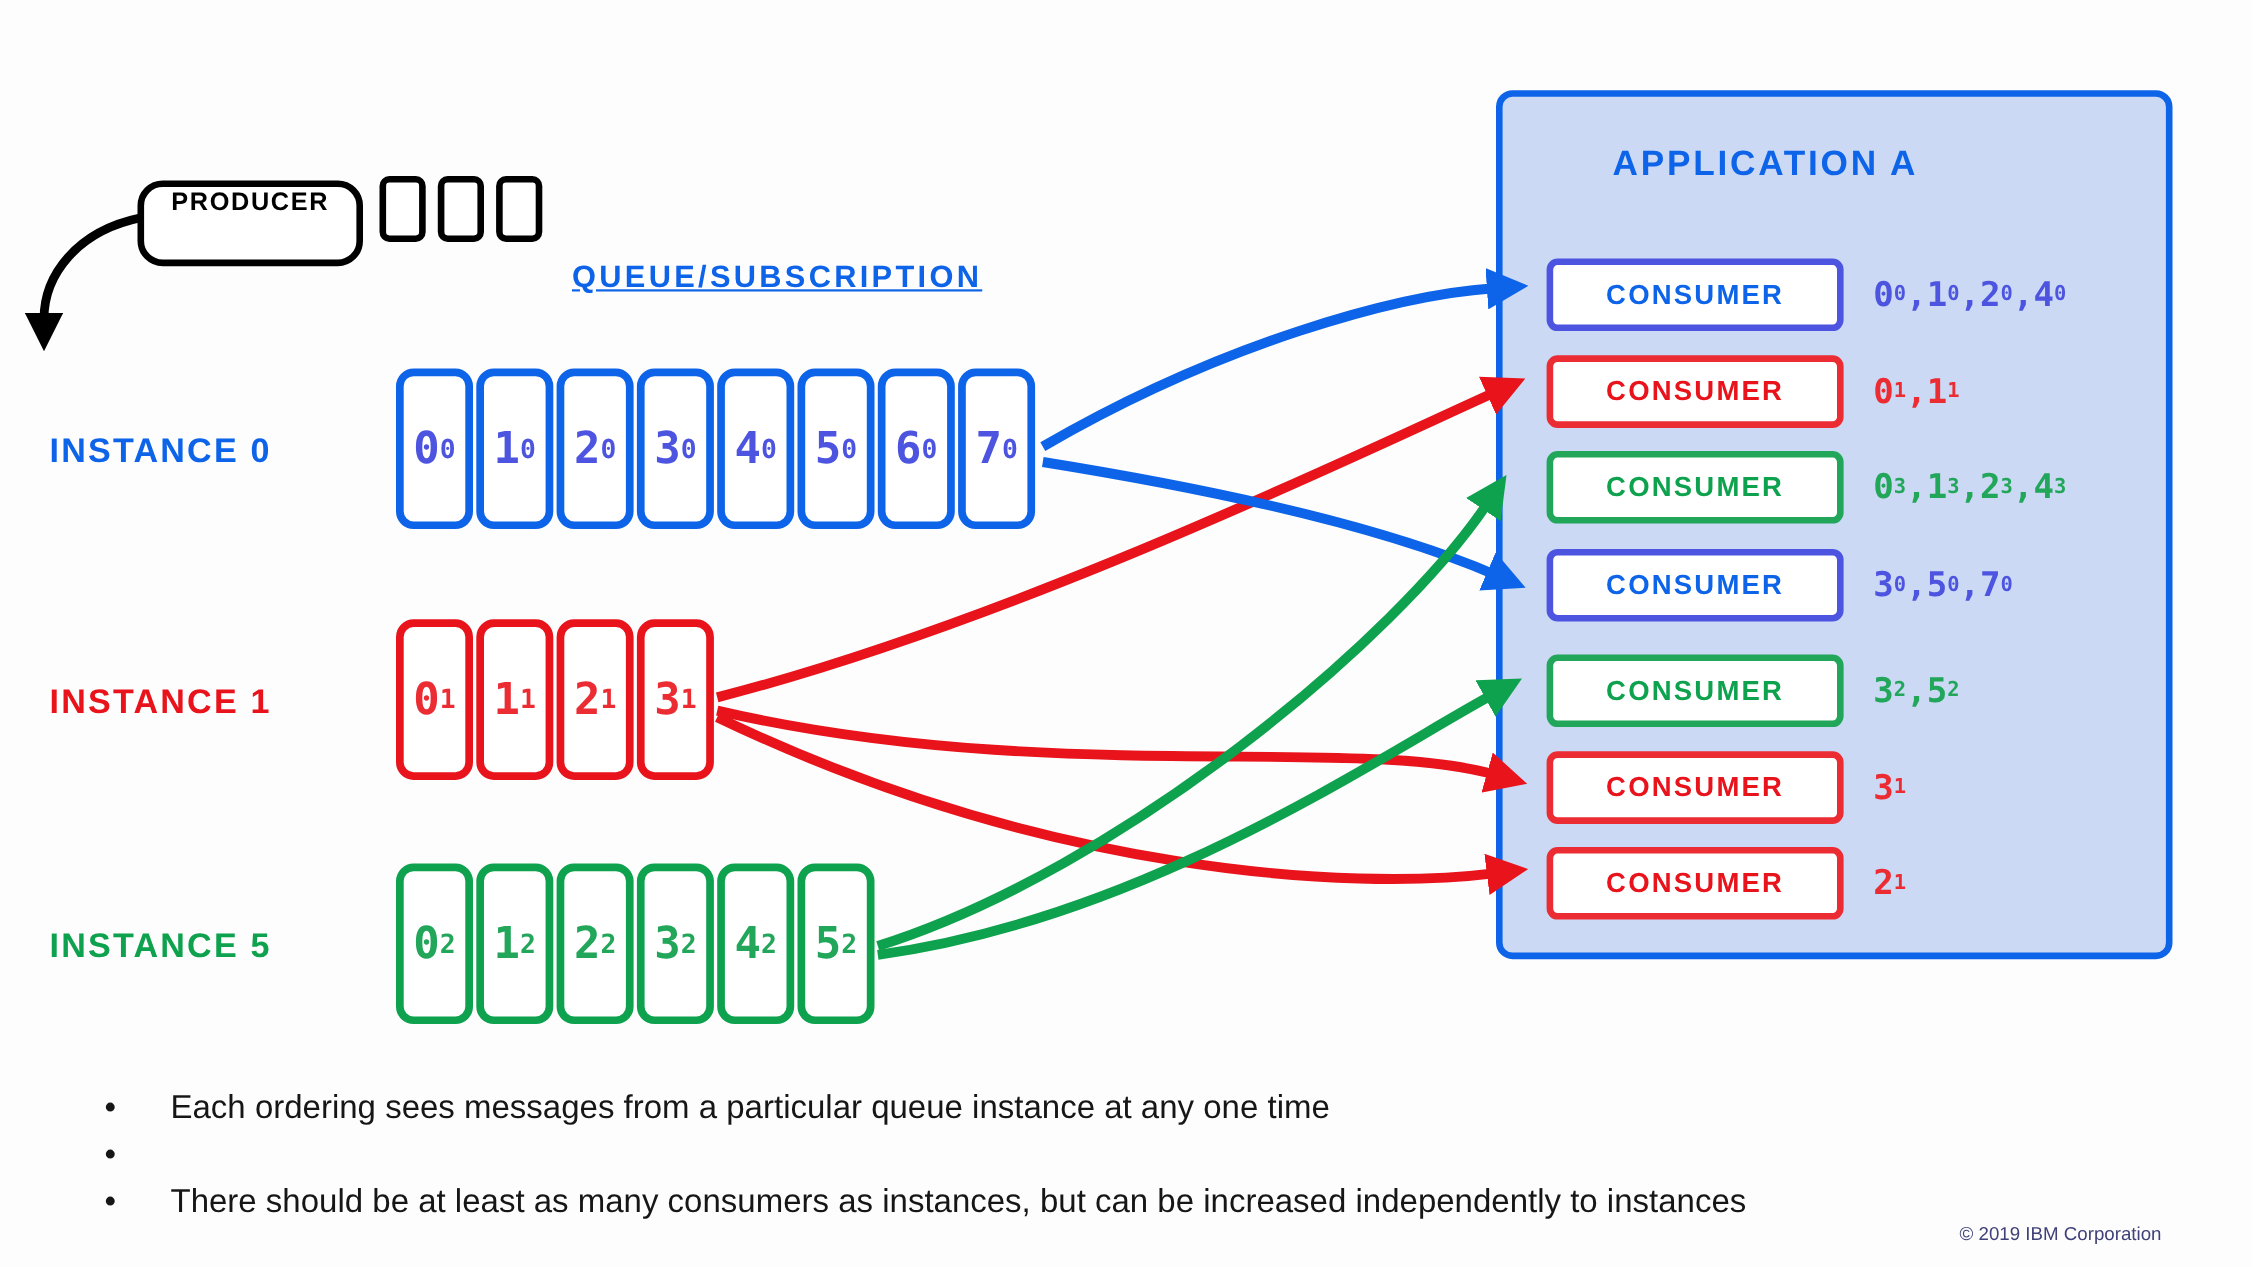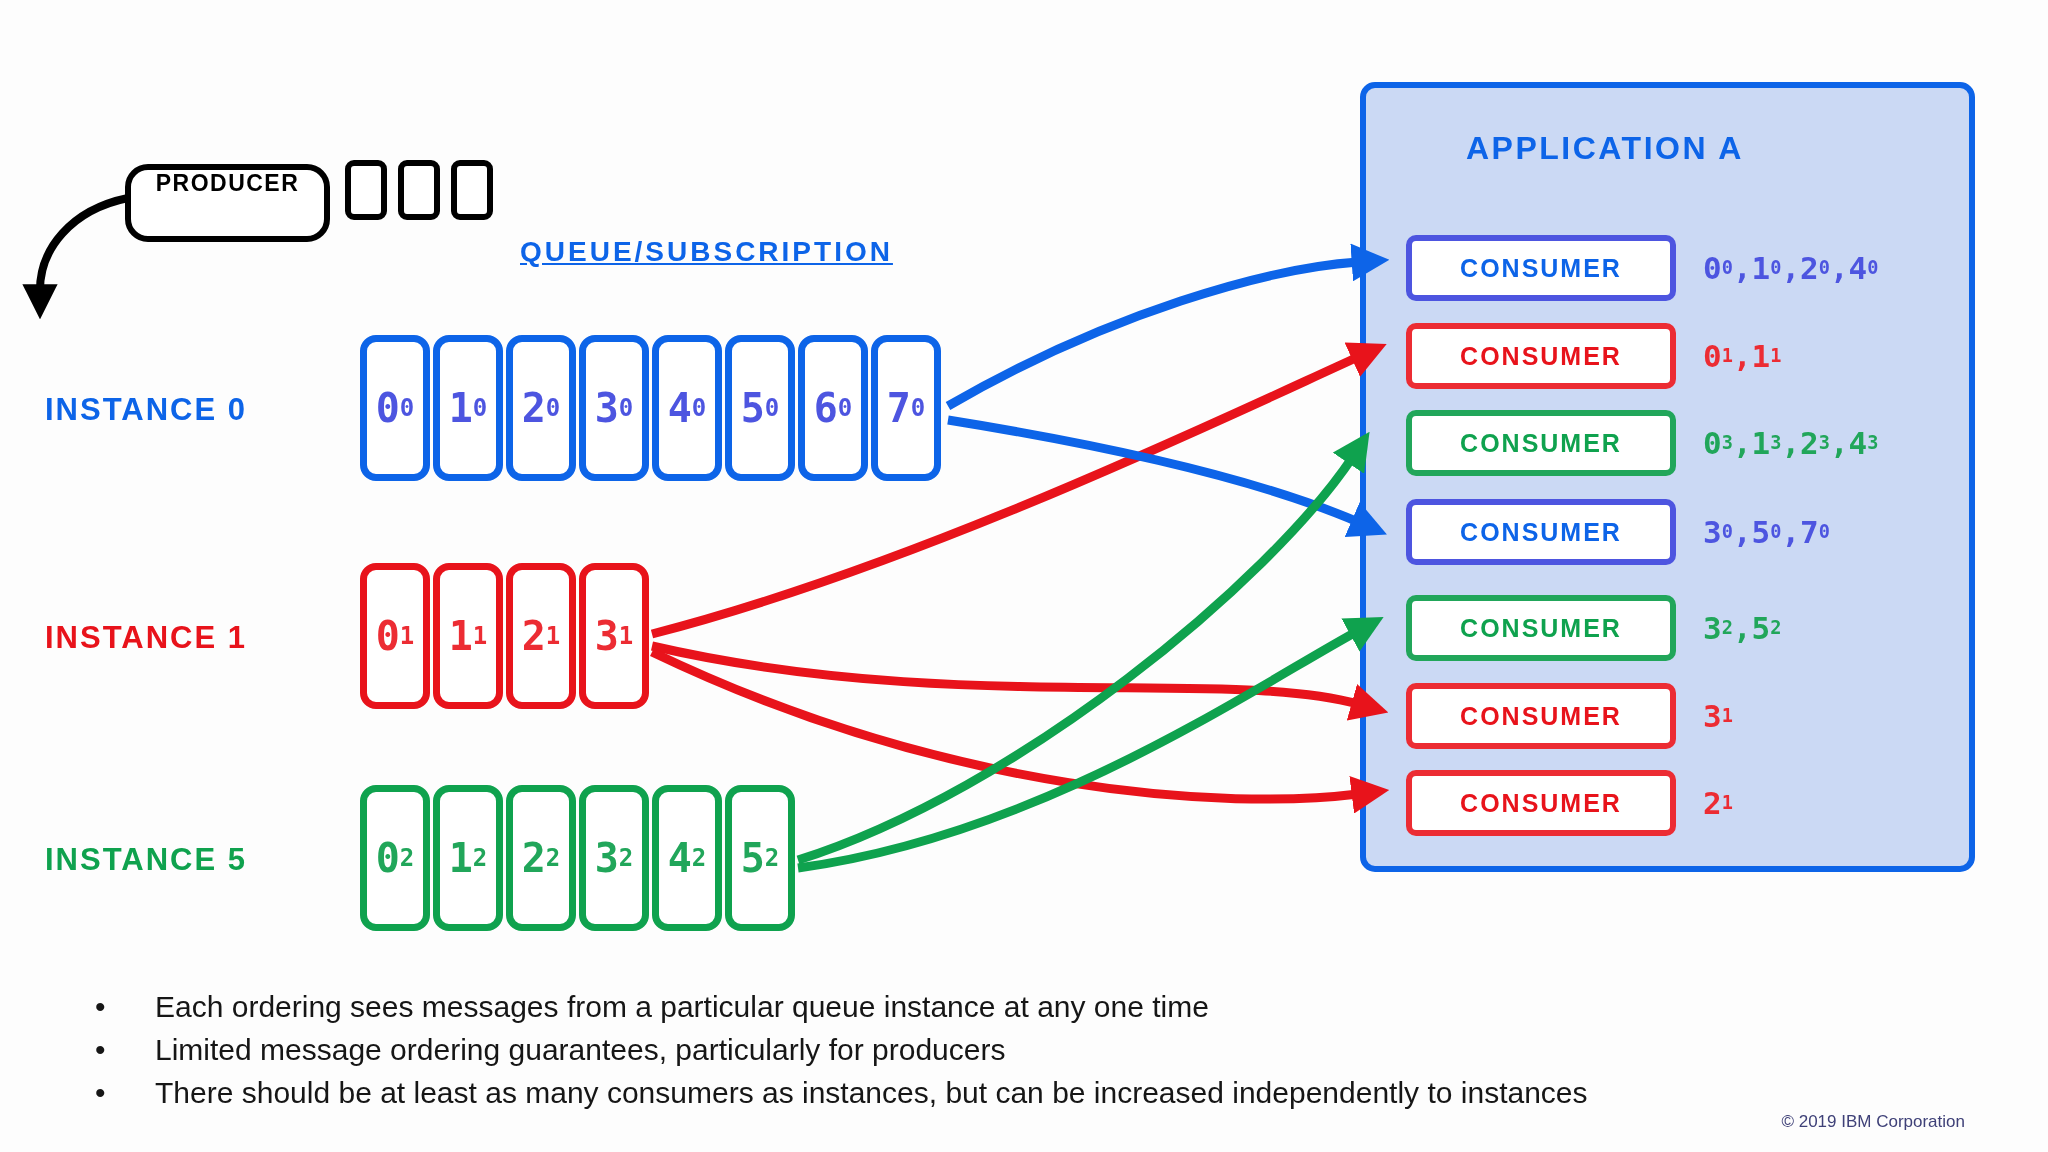--- a/index.html
+++ b/index.html
@@ -195,21 +195,20 @@
     <path d="M798,868 C1040,835 1250,690 1356,632" fill="none" stroke="var(--green)" stroke-width="9" marker-end="url(#mh-green)"></path>
   </svg>
 
   <div class="abs bullets">
     <div class="bullet-row">
       <span class="bullet-dot">•</span>
       <span class="bullet-text">Each ordering sees messages from a particular queue instance at any one time</span>
     </div>
     <div class="bullet-row">
       <span class="bullet-dot">•</span>
-      <span class="bullet-text">Limited message ordering guarantees, particularly for producers</span>
     </div>
     <div class="bullet-row">
       <span class="bullet-dot">•</span>
       <span class="bullet-text">There should be at least as many consumers as instances, but can be increased independently to instances</span>
     </div>
   </div>
 
   <div class="abs footer">© 2019 IBM Corporation</div>
 
 </div>

